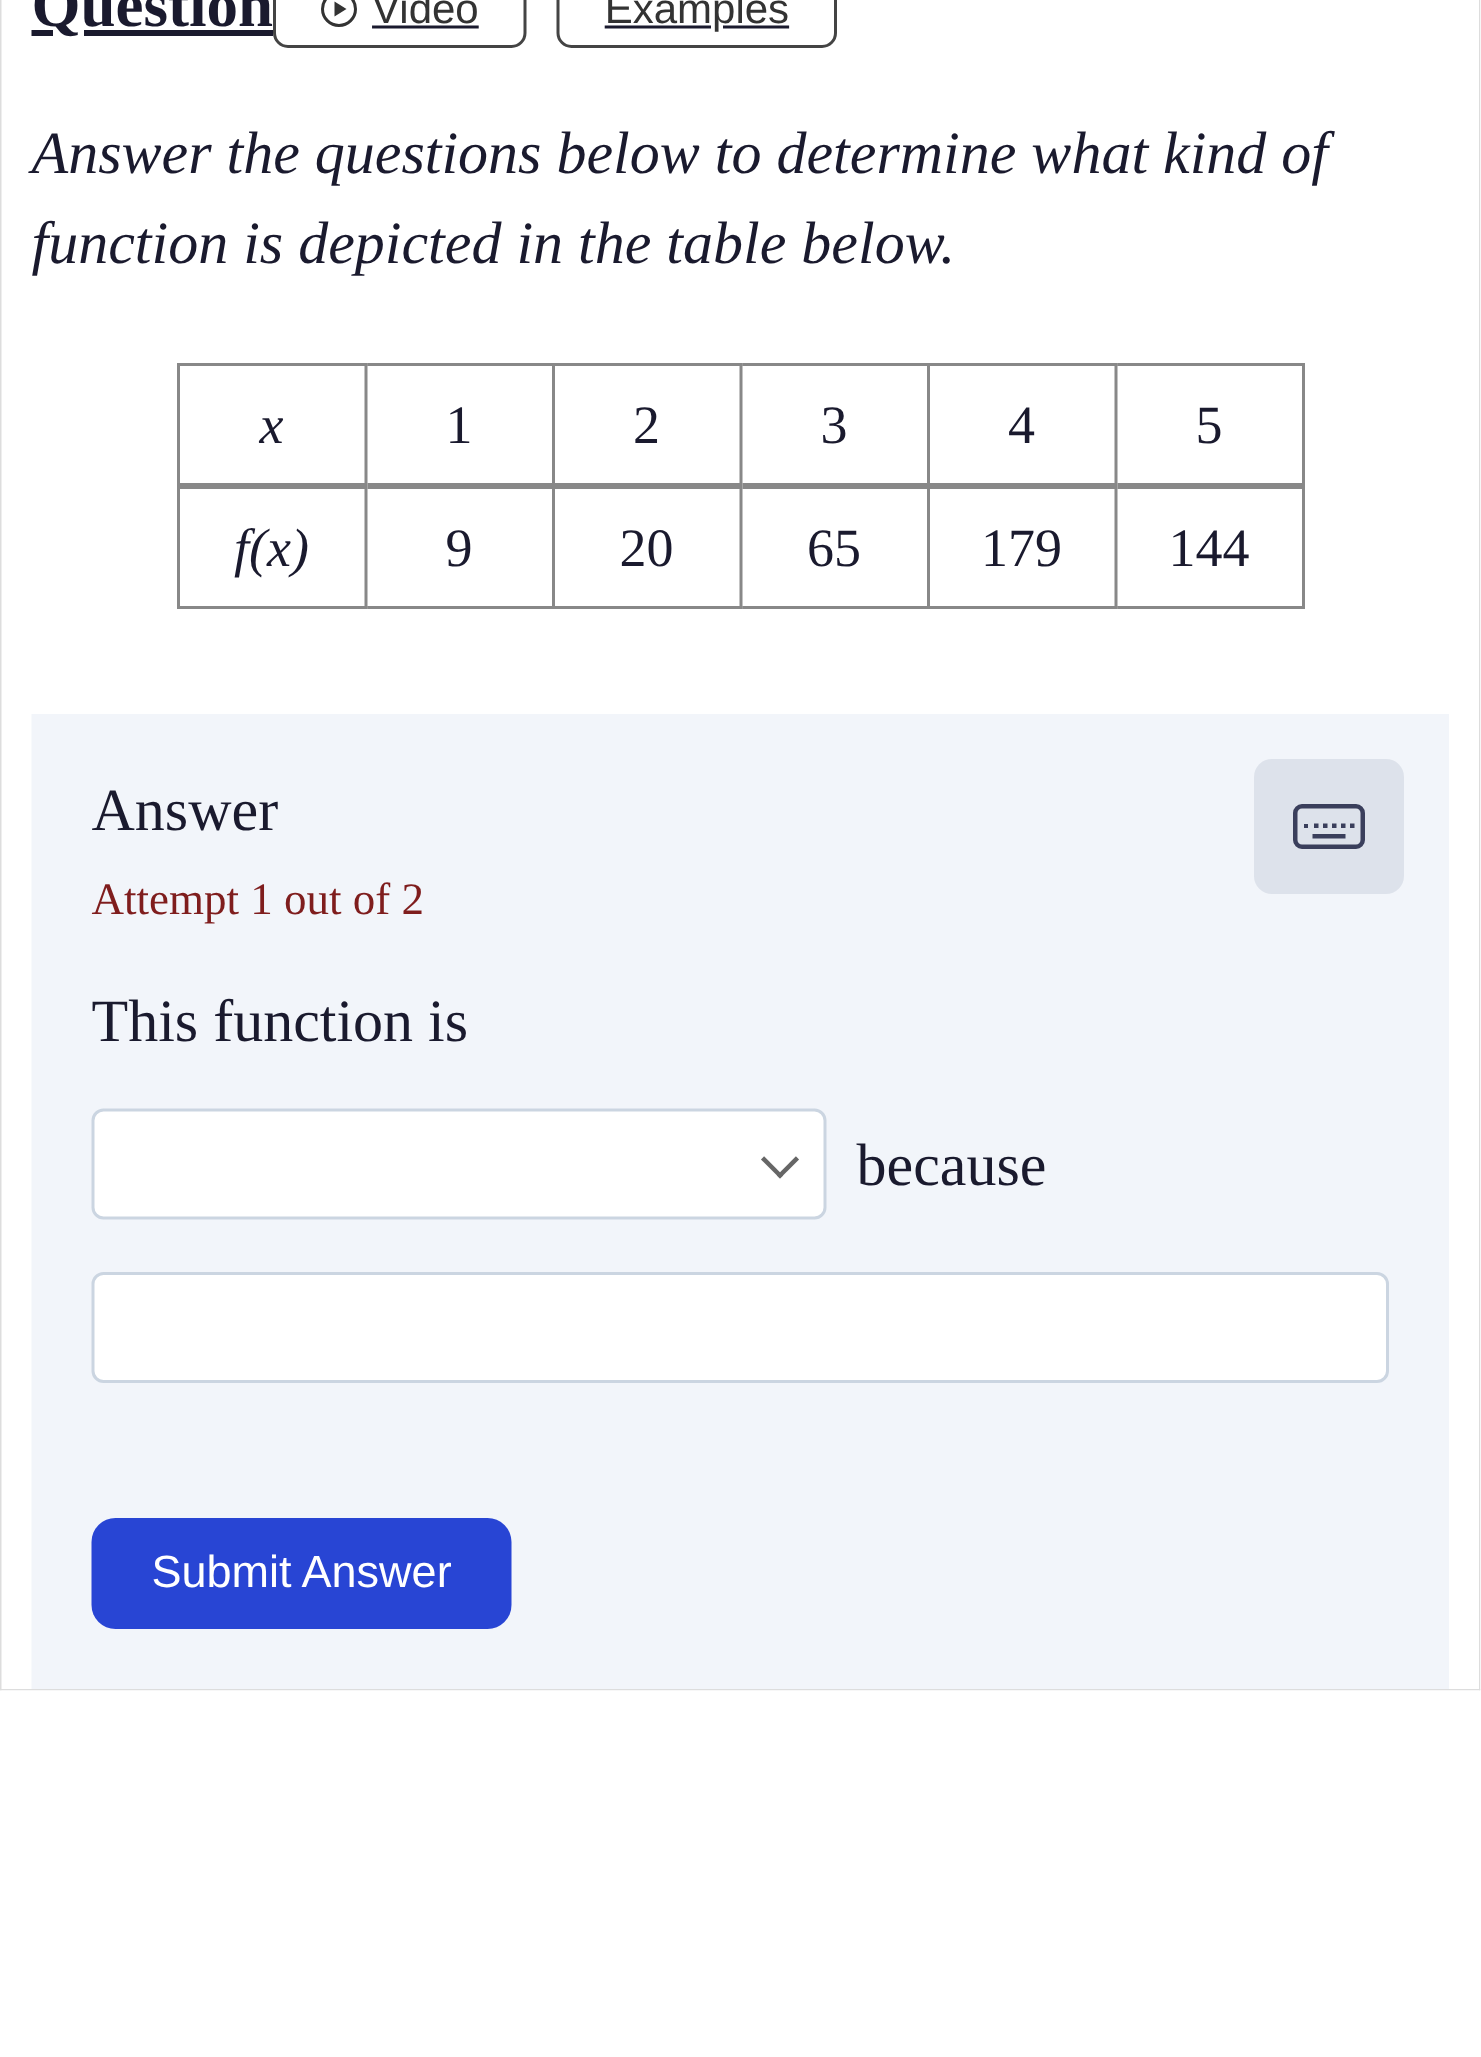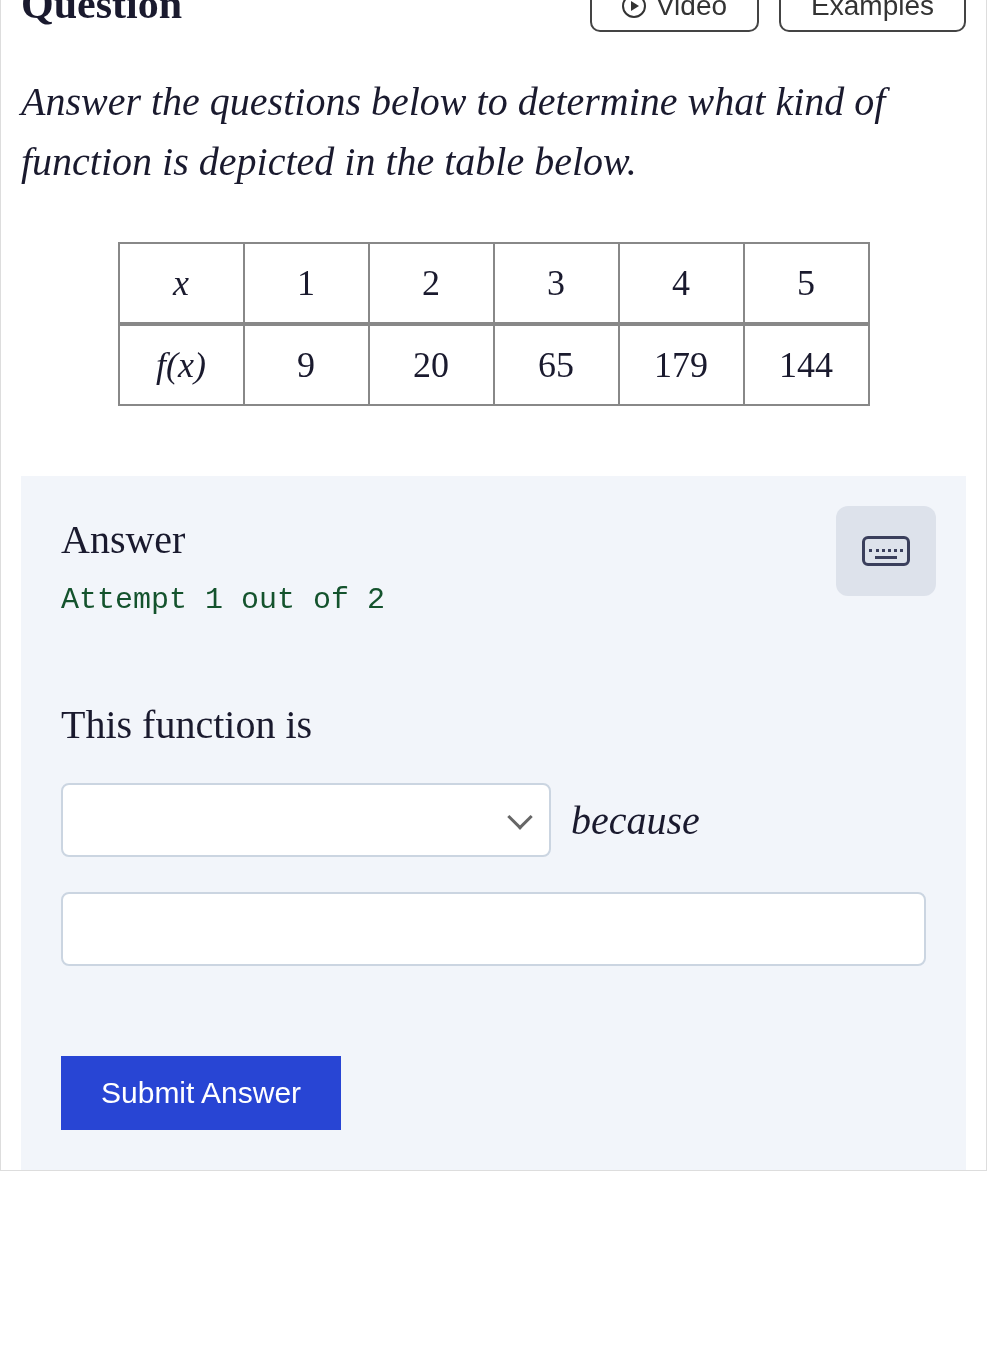--- a/index.html
+++ b/index.html
@@ -13,22 +13,23 @@
       width: 987px;
       color: #1a1a2e;
     }
     .container {
       border: 1px solid #ddd;
       border-top: none;
     }
     .header {
       display: flex;
       align-items: flex-start;
-      justify-content: space-between;
+      justify-content: flex-start;
       padding: 0 20px 10px 20px;
+      text-decoration: underline;
     }
     .question-title {
       font-size: 42px;
       font-weight: bold;
       color: #1a1a2e;
       margin-top: -20px;
     }
     .header-buttons {
       display: flex;
       gap: 20px;
@@ -136,34 +137,33 @@
       content: "";
       position: absolute;
       bottom: 4px;
       left: 10px;
       right: 10px;
       height: 3px;
       background: #3a3f5c;
     }
     .attempt {
       font-size: 30px;
-      color: #14532d;
+      color: #7f1d1d;
       margin-top: 20px;
-      font-family: Liberation Mono, monospace;
+      font-family: Liberation Serif, serif;
     }
     .sentence-row {
-      margin-top: 84px;
+      margin-top: 40px;
       font-size: 40px;
     }
     .inline-row {
       display: flex;
       align-items: center;
       gap: 20px;
       margin-top: 35px;
-      font-style: italic;
     }
     .select-box {
       width: 490px;
       height: 74px;
       border: 2px solid #cbd5e1;
       border-radius: 8px;
       background: #fff;
       display: flex;
       align-items: center;
       justify-content: flex-end;
@@ -190,21 +190,21 @@
       margin-top: 35px;
       cursor: pointer;
     }
     .submit-wrap {
       margin-top: 90px;
     }
     .submit-btn {
       background: #2845d4;
       color: #fff;
       border: none;
-      border-radius: 0;
+      border-radius: 16px;
       font-size: 30px;
       padding: 20px 40px;
       font-family: -apple-system, sans-serif;
       cursor: pointer;
     }
   </style>
 </head>
 <body>
 
 <div class="container">

